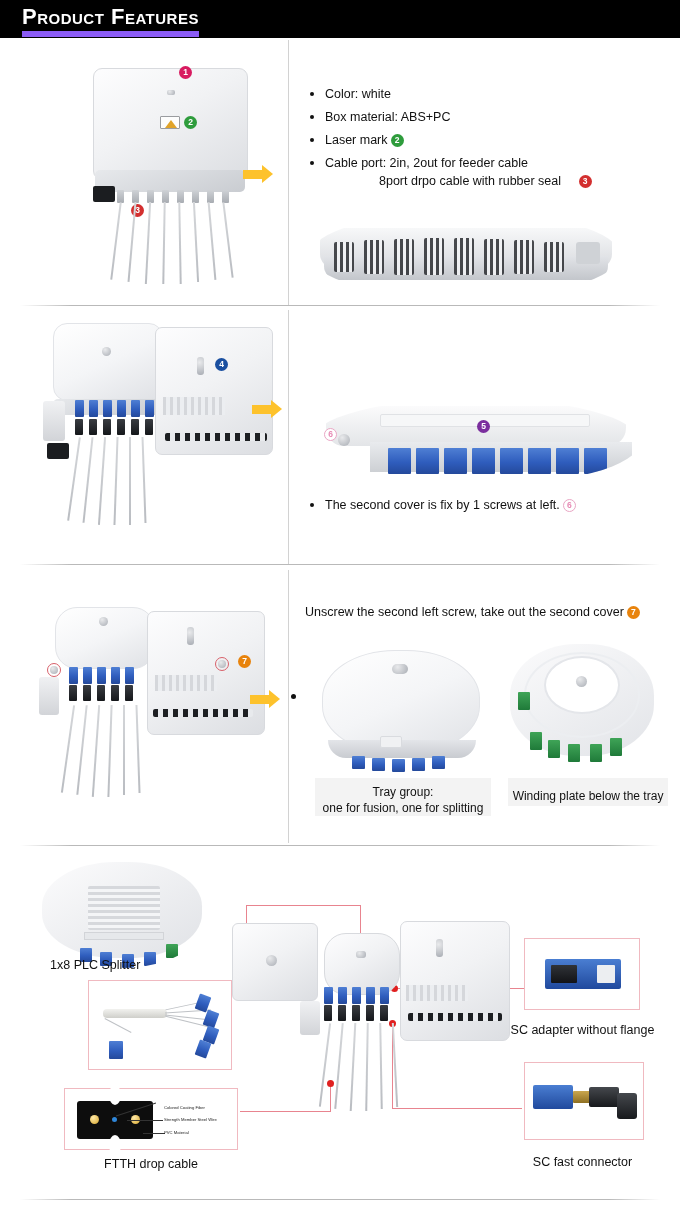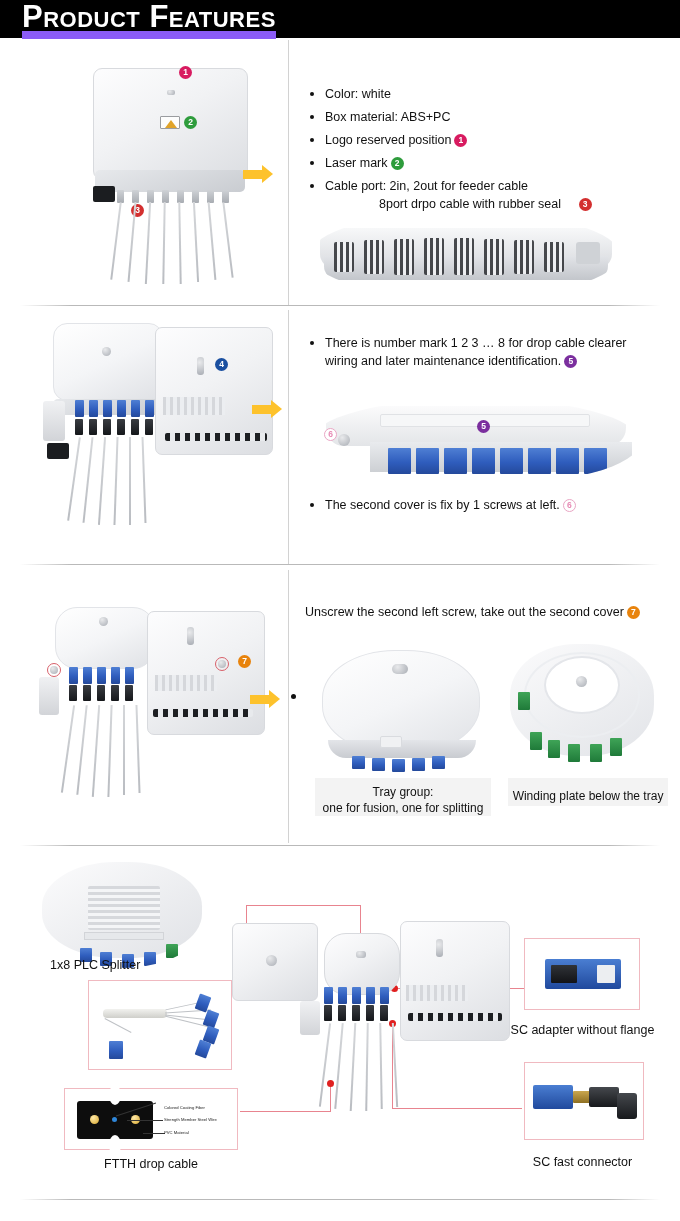--- a/index.html
+++ b/index.html
@@ -12,23 +12,23 @@
   }
   .page { position: relative; width: 680px; height: 1221px; }
 
   
   .header-bar {
     position: absolute; left: 0; top: 0; width: 680px; height: 38px;
     background: #000000;
   }
   .header-title {
     position: absolute; left: 22px; top: 4px;
-    font-size: 31px; font-weight: bold; color: #ffffff;
+    font-size: 22px; font-weight: bold; color: #ffffff;
     letter-spacing: .5px; font-variant: small-caps;
-    border-bottom: 8px solid #8b5cf6; padding-bottom: 1px;
+    border-bottom: 6px solid #8b5cf6; padding-bottom: 1px;
     line-height: 26px;
   }
 
   
   .hrule {
     position: absolute; height: 1px;
     background: linear-gradient(to right,#ffffff,#b9b9b9 8%,#b9b9b9 92%,#ffffff);
   }
   .vrule { position: absolute; width: 1px; background: #d2d2d2; }
 
@@ -249,21 +249,20 @@
   </div>
 
   <div class="arrow" style="left:243px; top:165px; width:31px; height:19px;">
     <div class="shaft"></div>
       <div class="head"></div>
   </div>
 
   <div class="bullets" style="left:305px; top:85px; width:330px;">
     <div class="blt"><span>Color: white</span></div>
     <div class="blt"><span>Box material: ABS+PC</span></div>
-    <div class="blt"><span>Logo reserved position</span><span class="mk m1">1</span></div>
     <div class="blt"><span>Laser mark</span><span class="mk m2">2</span></div>
     <div class="blt">
       <span>Cable port: 2in, 2out for feeder cable</span>
       <span class="sub-ind">
         <span>8port drpo cable with rubber seal</span>
         <span class="mk m3" style="margin-left:14px;">3</span>
       </span>
     </div>
   </div>
 
@@ -313,21 +312,20 @@
     <div class="pigtail" style="left:104px; top:122px; height:88px; transform:rotate(0deg);"></div>
     <div class="pigtail" style="left:118px; top:122px; height:86px; transform:rotate(-2deg);"></div>
   </div>
 
   <div class="arrow" style="left:252px; top:400px; width:31px; height:19px;">
     <div class="shaft"></div>
       <div class="head"></div>
   </div>
 
   <div class="bullets" style="left:305px; top:334px; width:330px;">
-    <div class="blt"><span>There is number mark 1 2 3 … 8 for drop cable clearer wiring and later maintenance identification.</span><span class="mk m5">5</span></div>
   </div>
 
   <div class="photo" style="left:310px; top:398px; width:330px; height:88px;">
     <div class="oval-mask" style="left:0; top:0; width:330px; height:88px;">
       <div style="position:absolute;left:16px;top:8px;width:300px;height:40px;border-radius:18px;background:linear-gradient(to bottom,#fbfbfc,#e3e5e8);"></div>
       <div style="position:absolute;left:70px;top:16px;width:210px;height:13px;border:1px solid #e0e2e5;border-radius:2px;background:#f6f7f8;"></div>
       <div style="position:absolute;left:60px;top:44px;width:262px;height:30px;background:linear-gradient(to bottom,#e9ebee,#cdd0d4);"></div>
       <div class="sc-blue" style="left:78px; top:50px; width:23px; height:26px;"></div>
       <div class="sc-blue" style="left:106px; top:50px; width:23px; height:26px;"></div>
       <div class="sc-blue" style="left:134px; top:50px; width:23px; height:26px;"></div>

